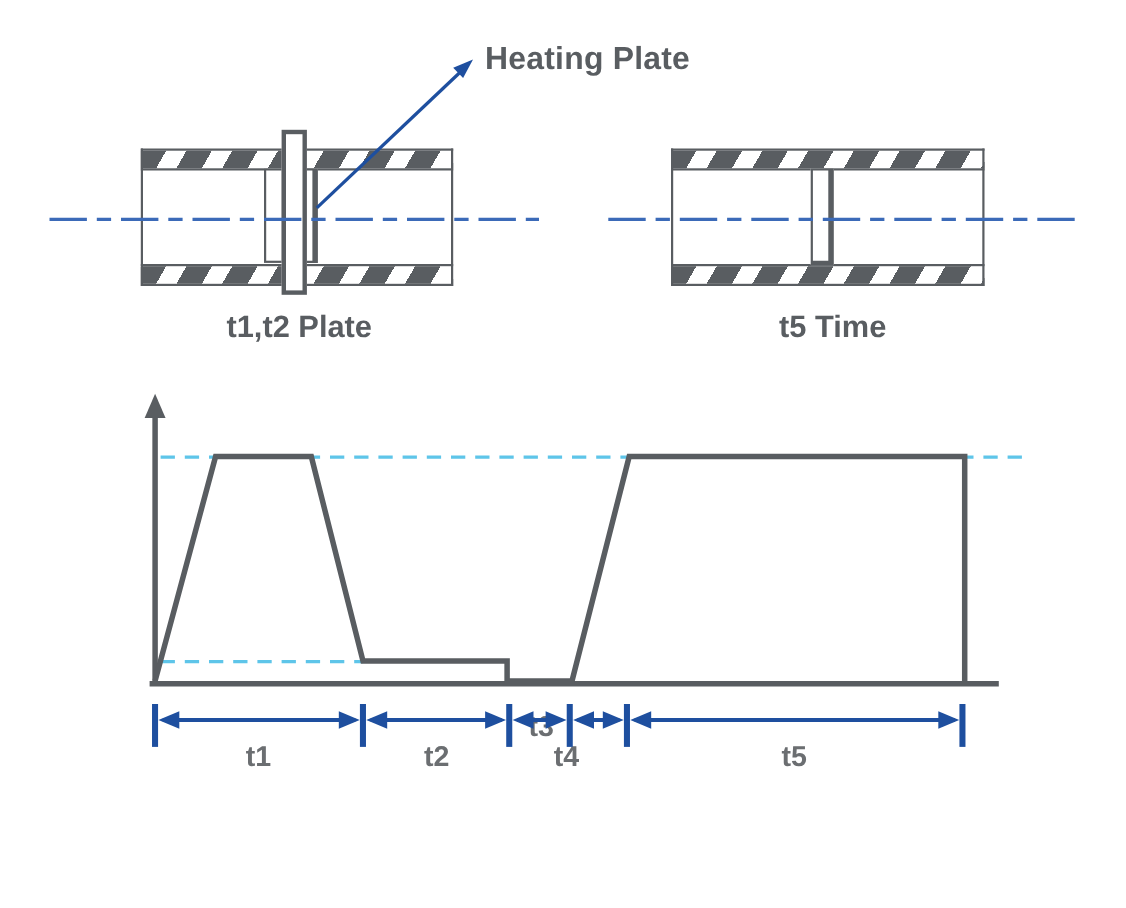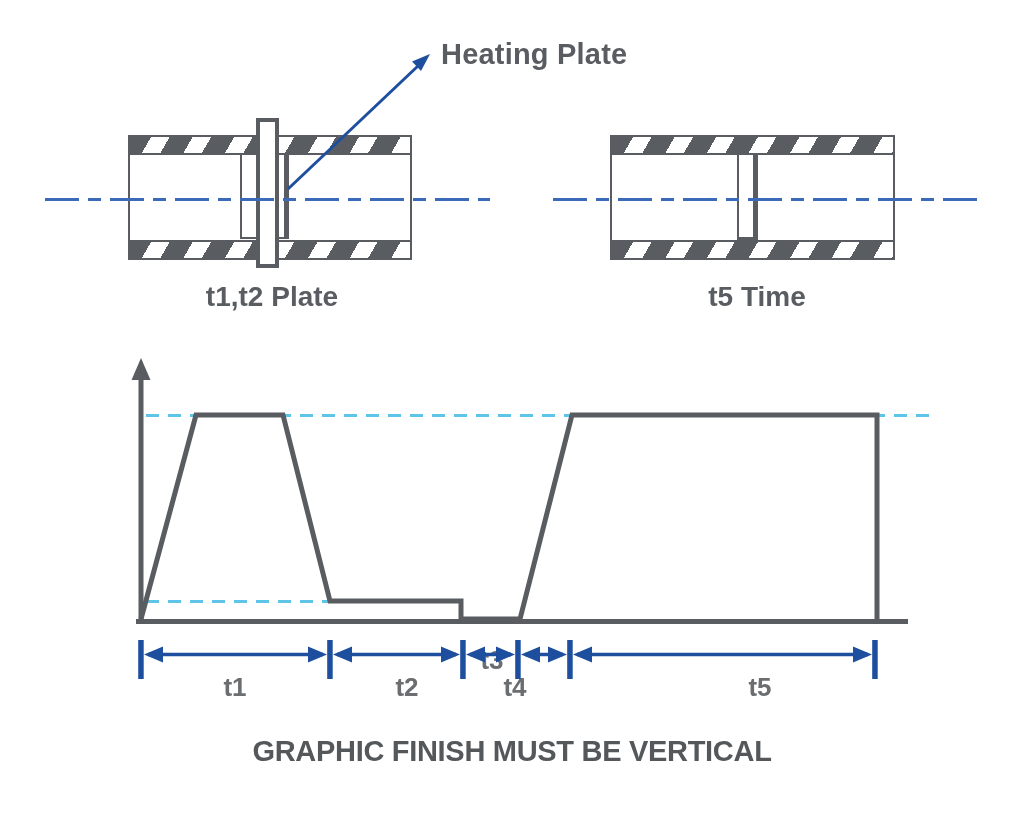--- a/index.html
+++ b/index.html
@@ -54,26 +54,25 @@
   <div class="abs band" style="left:610px;top:240px;width:285px;"></div>
   <div class="abs pipe-edge" style="left:610px;top:135px;height:125px;"></div>
   <div class="abs pipe-edge" style="left:893px;top:135px;height:125px;"></div>
   <div class="abs whitebox thick-right thick-bottom" style="left:737px;top:153px;width:21px;height:88px;z-index:5;"></div>
 
   <div class="abs ink-text callout-label" style="left:441px;top:38px;">Heating Plate</div>
   <div class="abs ink-text pipe-caption" style="left:162px;top:281px;">t1,t2 Plate</div>
   <div class="abs ink-text pipe-caption" style="left:647px;top:281px;">t5 Time</div>
 
   <div class="t-label" style="left:200px;top:672px;">t1</div>
-  <div class="t-label" style="left:372px;top:672px;">t2</div>
+  <div class="t-label" style="left:362px;top:672px;">t2</div>
   <div class="t-label" style="left:457px;top:645px;">t3</div>
   <div class="t-label" style="left:480px;top:672px;">t4</div>
-  <div class="t-label" style="left:725px;top:672px;">t5</div>
+  <div class="t-label" style="left:687px;top:672px;">t5</div>
 
-  <div class="abs bottom-caption" style="left:0px;top:735px;">GRAPHIC FINISH MUST BE VERTICAL</div>
 
   <svg width="1024" height="825" viewBox="0 0 1024 825">
 
     <line class="centerline" x1="45" y1="199.5" x2="490" y2="199.5"></line>
     <line class="centerline" x1="553" y1="199.5" x2="981" y2="199.5"></line>
 
     <g>
       <line class="leader" x1="288" y1="189" x2="419" y2="65"></line>
       <polygon class="blue-fill" points="430,54 421,71 412,61.5"></polygon>
     </g>

